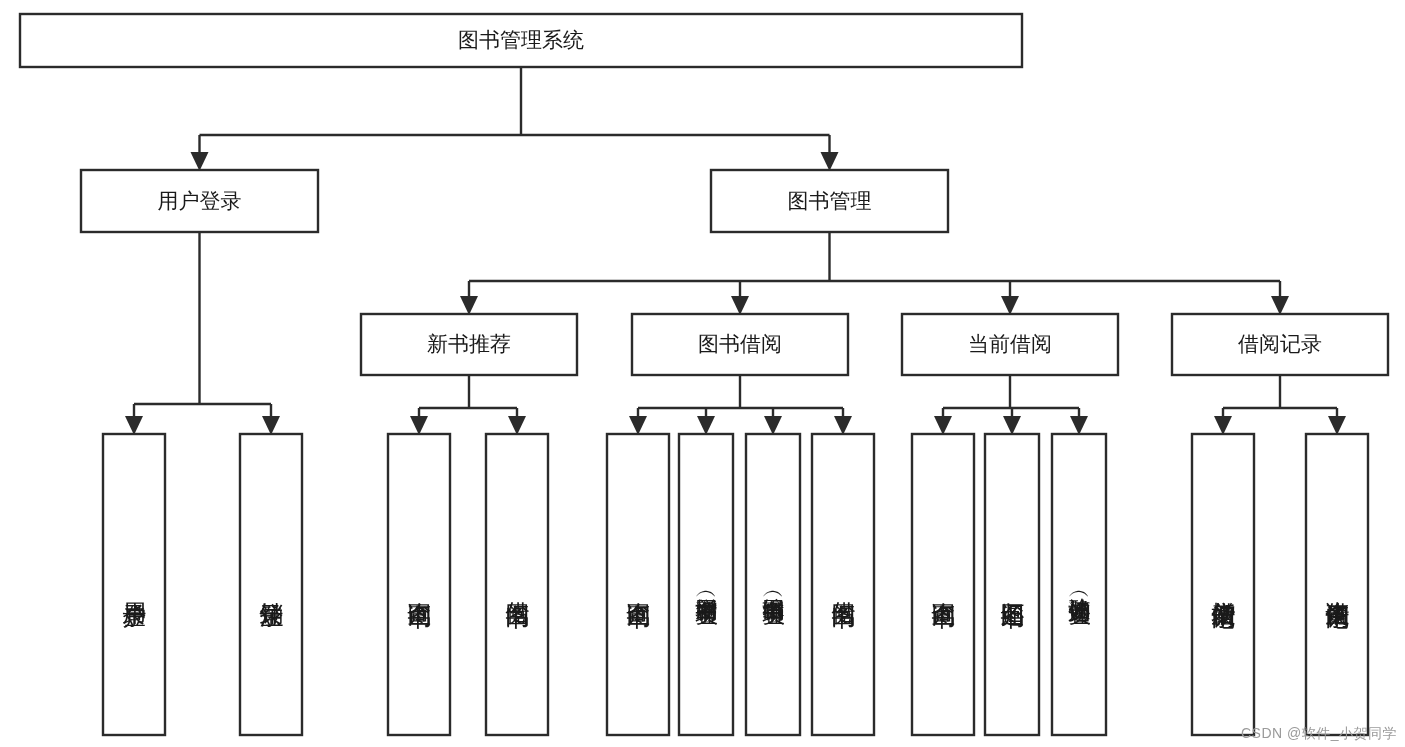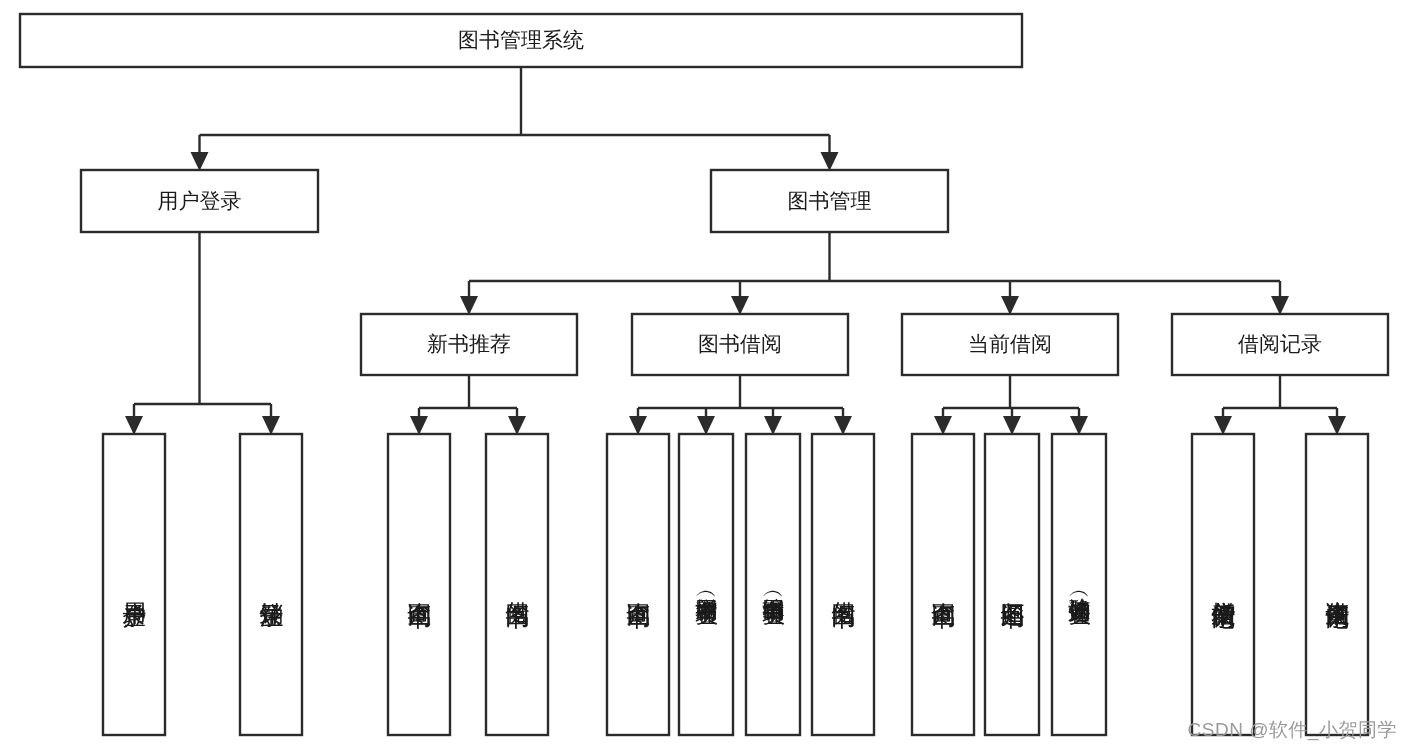--- a/index.html
+++ b/index.html
@@ -62,21 +62,21 @@
     justify-content: center;
     text-align: center;
     white-space: nowrap;
     pointer-events: none;
   }
   .watermark {
     position: absolute;
     right: 8px;
     bottom: 4px;
     font-family: "Liberation Sans", "DejaVu Sans", sans-serif;
-    font-size: 19px;
+    font-size: 14px;
     color: #9a9a9a;
     white-space: nowrap;
     letter-spacing: 0.5px;
   }
 </style>
 </head>
 <body>
 
 <div id="diagram-root">
 

